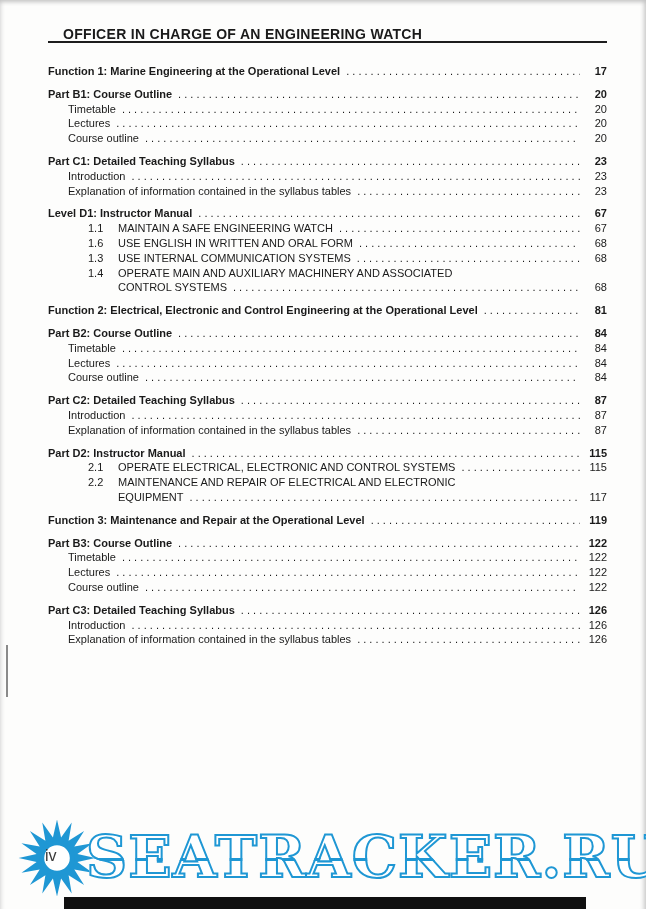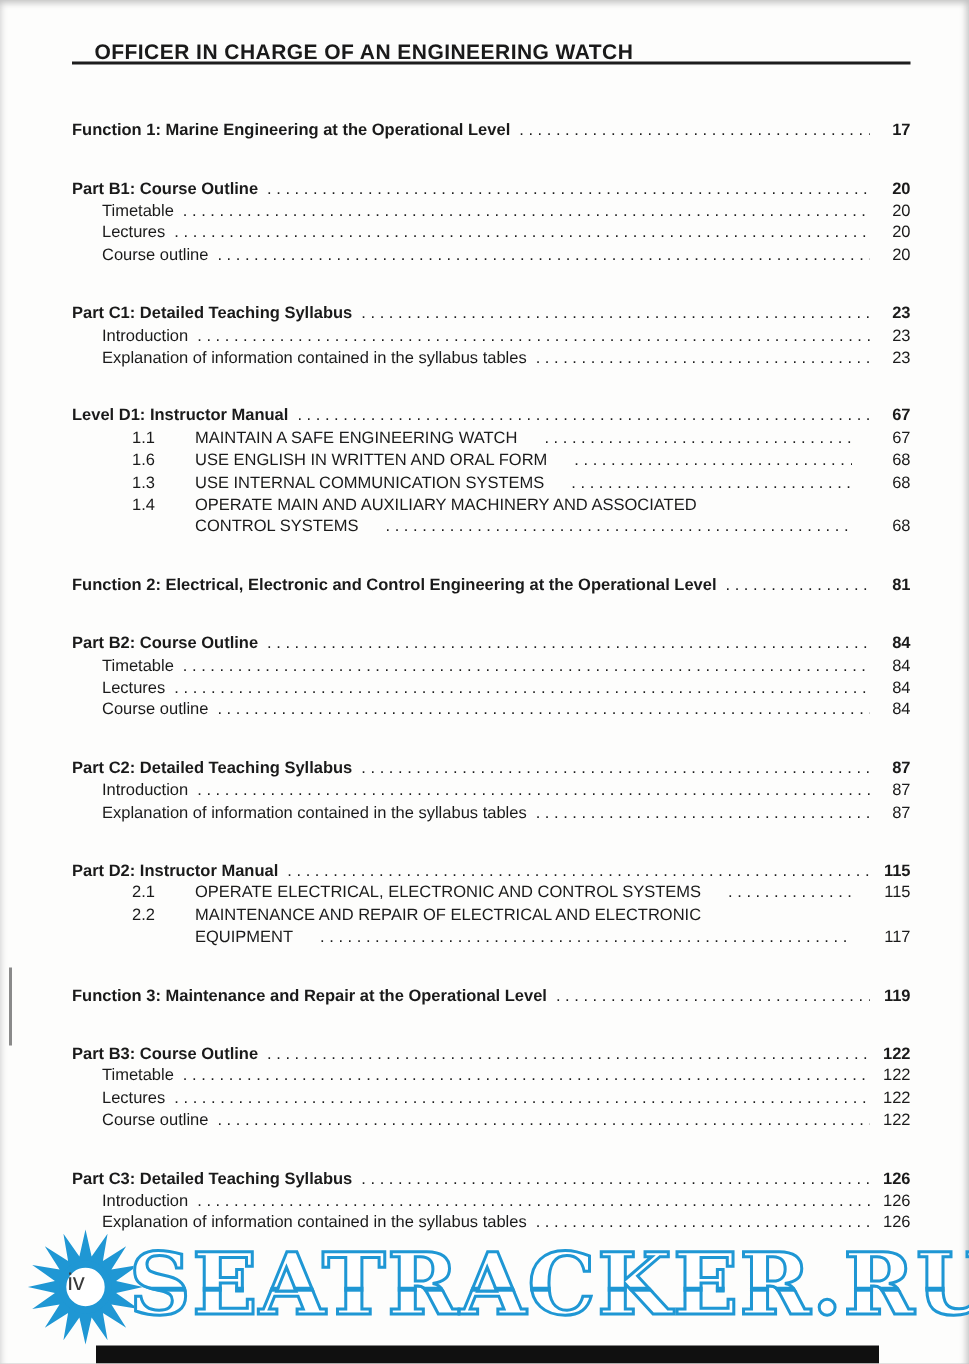--- a/index.html
+++ b/index.html
@@ -31,27 +31,27 @@
   .header-rule {
     position: absolute; left: 48px; right: 39px; top: 41px;
     height: 2px; background: #1d1d1d;
   }
 
   
   .toc {
     position: absolute; left: 48px; right: 39px; top: 56px;
     font-size: 11px;
   }
-  .toc-entry.type-function, .toc-entry.type-part { font-weight: 700; margin-top: 24px; }
+  .toc-entry.type-function, .toc-entry.type-part { font-weight: 700; margin-top: 8px; }
   .toc-line {
     display: flex; align-items: baseline;
     line-height: 14.8px; white-space: nowrap;
   }
   .type-sub .toc-line { padding-left: 20px; }
-  .type-num .toc-line { padding-left: 40px; gap: 12px; }
+  .type-num .toc-line { padding-left: 40px; }
   .toc-num { flex: 0 0 30px; }
   .toc-label { flex: 0 0 auto; padding-right: 2px; }
   .leader {
     flex: 1 1 0; min-width: 0;
     overflow: hidden; white-space: nowrap;
     margin: 0 3px 0 4px;
   }
   .leader::before {
     font-weight: 400; color: var(--ink);
     content: ". . . . . . . . . . . . . . . . . . . . . . . . . . . . . . . . . . . . . . . . . . . . . . . . . . . . . . . . . . . . . . . . . . . . . . . . . . . . . . . . . . . . . . . . . . . . . . . . . . . .";

